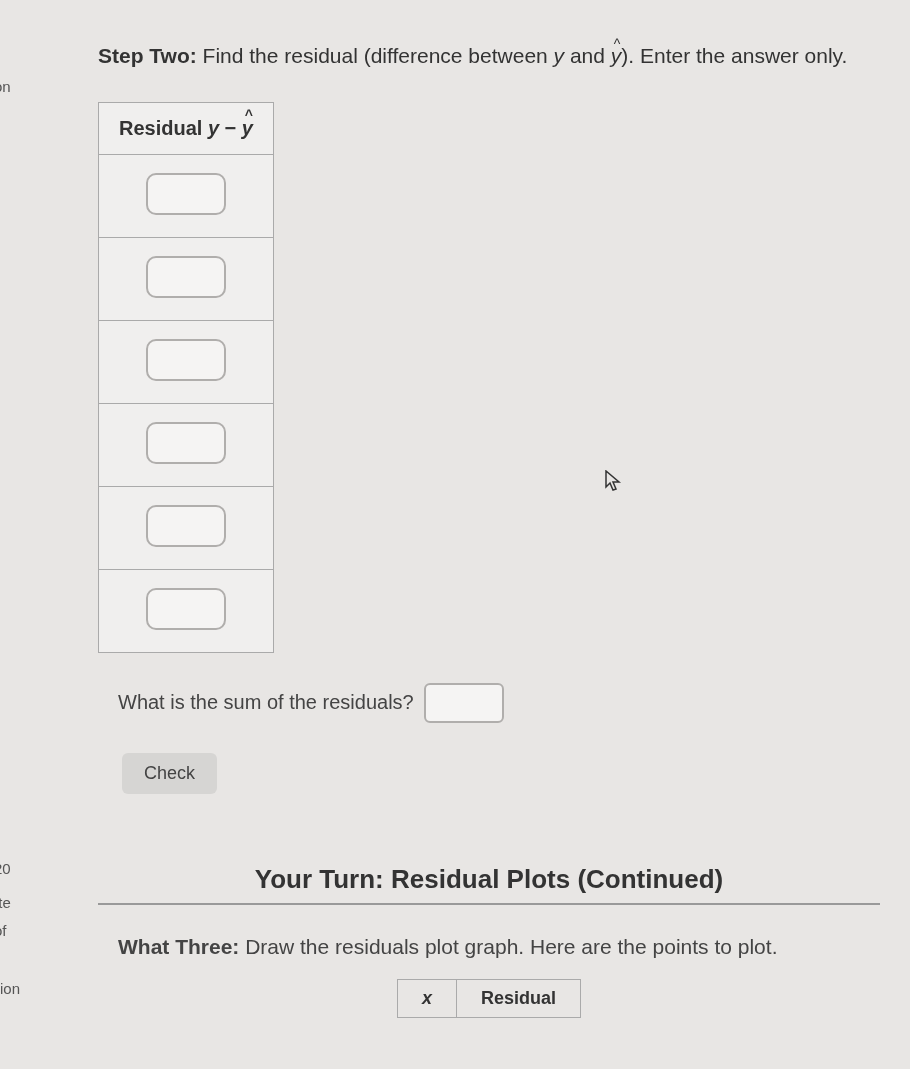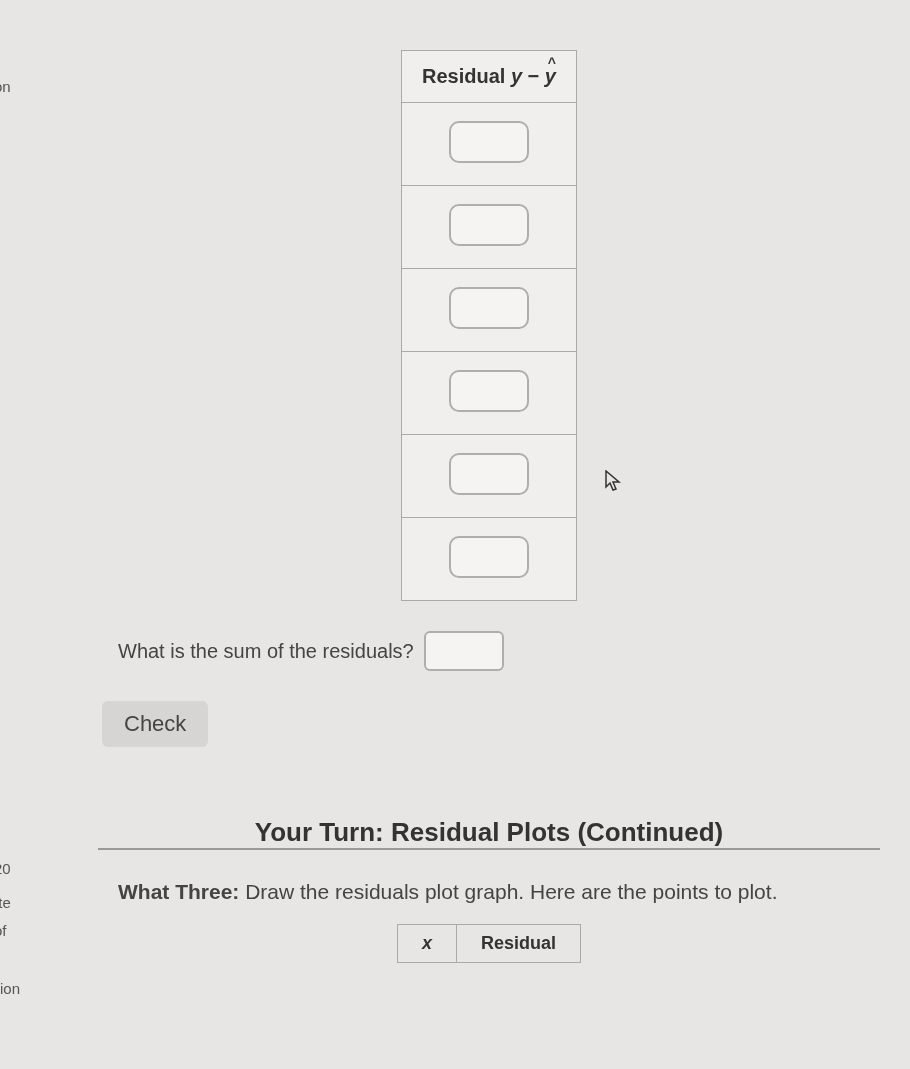--- a/index.html
+++ b/index.html
@@ -40,21 +40,21 @@
   .yhat::before {
     content: "^";
     position: absolute;
     top: -10px;
     left: 3px;
     font-style: normal;
     font-size: 14px;
   }
   .residual-table-wrap {
     display: flex;
-    justify-content: center;
+    justify-content: flex-start;
     margin: 10px 0 30px 0;
     position: relative;
   }
   .residual-table {
     border-collapse: collapse;
     background: #f0efee;
   }
   .residual-table th {
     border: 1px solid #aaa;
     padding: 14px 20px;
@@ -90,35 +90,36 @@
     width: 80px;
     height: 40px;
     border: 2px solid #b0aeac;
     border-radius: 6px;
     background: #f5f4f3;
   }
   .check-btn {
     display: inline-block;
     background: #d6d5d3;
     color: #444;
-    font-size: 22px;
+    font-size: 18px;
     padding: 10px 22px;
     border-radius: 6px;
-    margin-left: 4px;
+    margin-left: 24px;
     border: none;
     cursor: pointer;
     text-align: right;
   }
   .section-title {
     font-size: 26px;
     font-weight: 700;
     color: #333;
     text-align: center;
     margin: 70px 0 10px 0;
     border-bottom: 2px solid #999;
+    padding-bottom: 8px;
   }
   .step-three {
     font-size: 21px;
     color: #444;
     margin: 30px 0 20px 20px;
   }
   .step-three strong { font-weight: 700; }
   .bottom-table-wrap {
     display: flex;
     justify-content: center;
@@ -150,20 +151,23 @@
 <div class="sidebar">
   <div style="top:78px;left:-6px;">on</div>
   <div style="top:860px;left:-6px;">20</div>
   <div style="top:894px;left:-10px;">ete</div>
   <div style="top:922px;left:-6px;">of</div>
   <div style="top:980px;left:-20px;">estion</div>
 </div>
 
 <div class="content">
 
+  <p class="step-line">
+    <strong>Step Two:</strong><span> Find the residual (difference between </span><em>y</em><span> and </span><span class="yhat">y</span><span>). Enter the answer only.</span>
+  </p>
 
   <div class="residual-table-wrap">
     <table class="residual-table">
       <thead>
         <tr>
           <th>
             <span>Residual </span><em>y</em><span> − </span><span class="yhat">y</span>
           </th>
         </tr>
       </thead>

